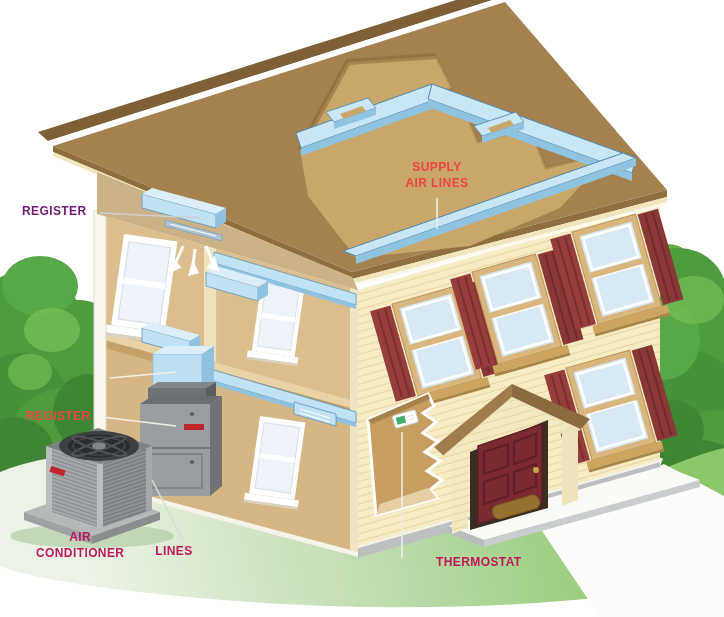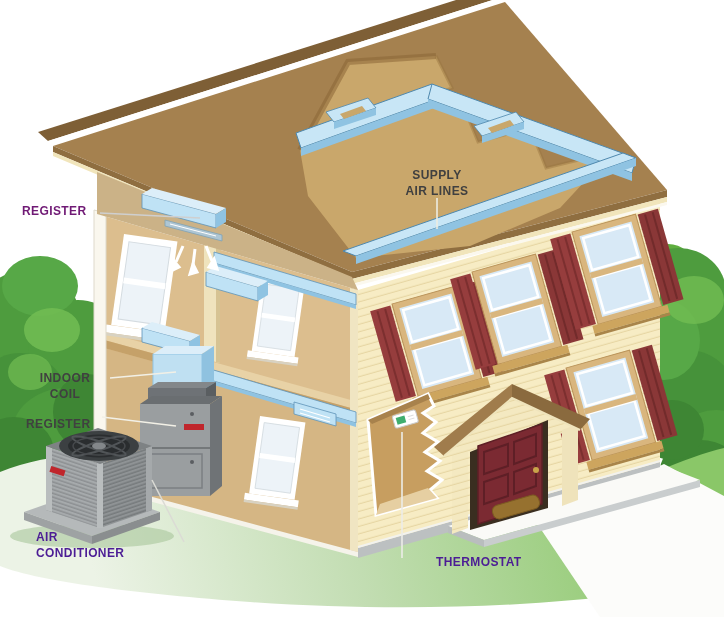--- a/index.html
+++ b/index.html
@@ -1,22 +1,22 @@
 <!DOCTYPE html>
 <html><head>
 <meta charset="utf-8">
 <style>
   html,body{margin:0;padding:0;background:#fff;}
   #stage{position:relative;width:724px;height:617px;overflow:hidden;background:#fff;
          font-family:"Liberation Sans", sans-serif;}
   #scene{position:absolute;left:0;top:0;}
   .lbl{position:absolute;font-size:12px;font-weight:bold;letter-spacing:.4px;line-height:1.3;}
   .lbl.blue{color:#701a75;}
-  .lbl.green{color:#4c1d95;}
-  .lbl.dark{color:#404040;margin-top:8px;}
+  .lbl.green{color:#be185d;text-align:center;}
+  .lbl.dark{color:#ef4444;}
   .center{text-align:center;}
 </style>
 </head>
 <body>
 
 <div id="stage">
 <svg id="scene" width="724" height="617" viewBox="0 0 724 617">
 <defs>
   <pattern id="sidlines" width="10" height="7.2" patternUnits="userSpaceOnUse" patternTransform="rotate(-15.8)">
     <line x1="0" y1="6.6" x2="10" y2="6.6" stroke="#E6D5A2" stroke-width="1.1"></line>
@@ -309,29 +309,26 @@
 </g>
 </svg>
 
 <div class="lbl blue" style="left:22px;top:204px"><span>REGISTER</span></div>
 
 <div class="lbl dark center" style="left:386px;top:160px;width:102px">
   <div>SUPPLY</div>
   <div>AIR LINES</div>
 </div>
 
-<div class="lbl dark center" style="left:22px;top:363px;width:86px">
-  <div>INDOOR</div>
-  <div>COIL</div>
-</div>
 
 <div class="lbl dark" style="left:26px;top:409px"><span>REGISTER</span></div>
 
 <div class="lbl green" style="left:36px;top:530px">
   <div>AIR</div>
   <div>CONDITIONER</div>
 </div>
 
 <div class="lbl green center" style="left:116px;top:544px;width:116px">
+  <div>LINES</div>
 </div>
 
 <div class="lbl green" style="left:436px;top:555px"><span>THERMOSTAT</span></div>
 </div>
 
 </body></html>

